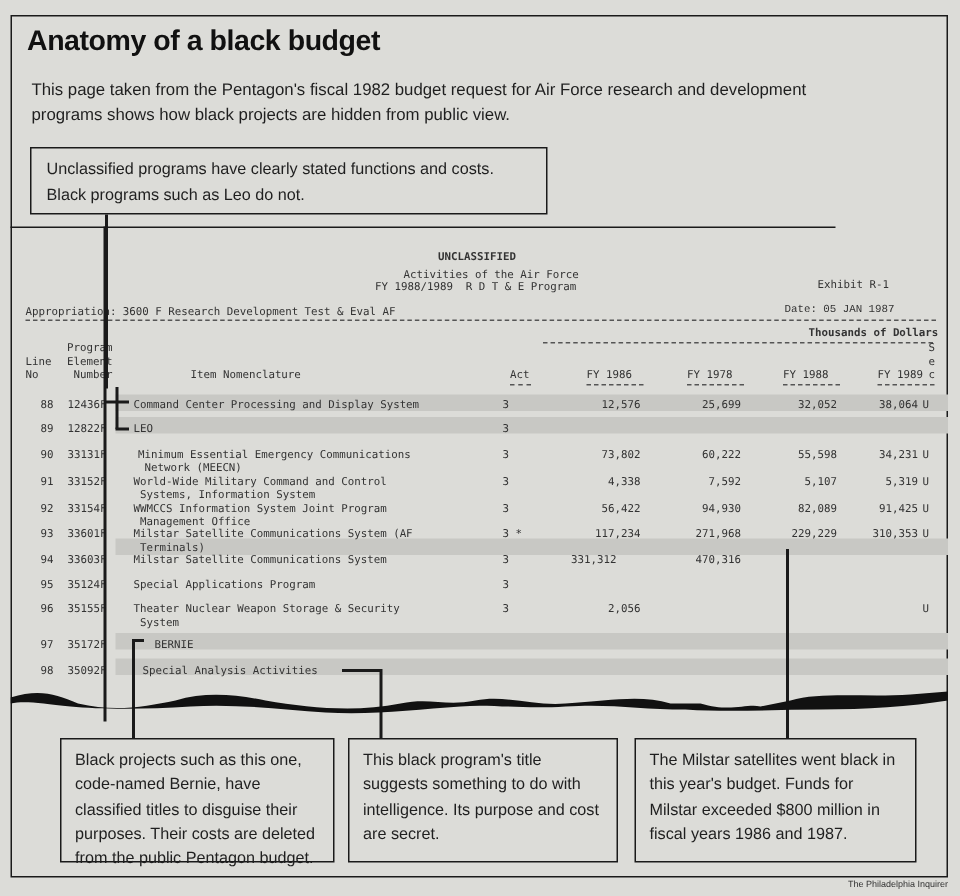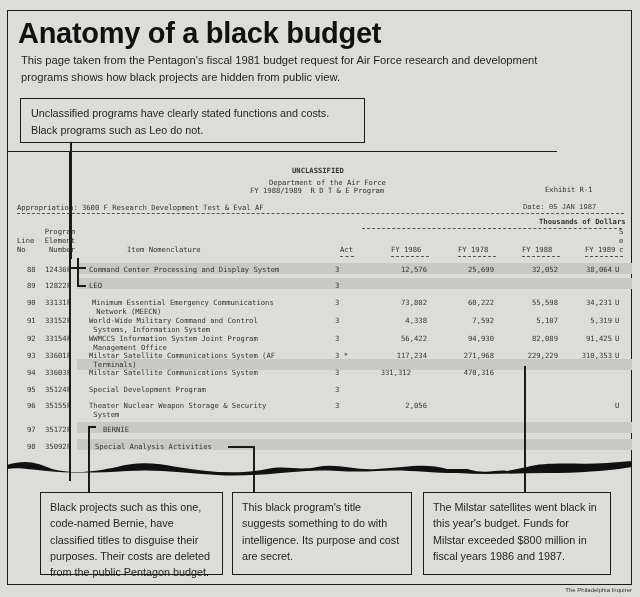--- a/index.html
+++ b/index.html
@@ -7,21 +7,21 @@
     width: 640px; height: 597px; position: relative; overflow: hidden;
     background: #dcdcd8;
     font-family: "Liberation Sans", sans-serif;
     color: #1a1a1a;
   }
   .outer {
     position: absolute; left: 7px; top: 10px; width: 625px; height: 575px;
     border: 1.5px solid #1a1a1a; box-sizing: border-box;
   }
   .title {
-    position: absolute; left: 18px; top: 17px; font-size: 29px; font-weight: bold;
+    position: absolute; left: 18px; top: 17px; font-size: 19px; font-weight: bold;
     letter-spacing: -0.3px; color: #111;
   }
   .intro {
     position: absolute; left: 21px; top: 52px; width: 560px;
     font-size: 11.2px; line-height: 17px; color: #1f1f1f;
   }
   .callout {
     position: absolute; border: 1.5px solid #1a1a1a; background: #dcdcd8;
     box-sizing: border-box; font-size: 10.8px; line-height: 16.5px; color: #1f1f1f;
   }
@@ -44,27 +44,27 @@
   .credit {
     position: absolute; right: 8px; top: 587px; font-size: 6px; color: #333;
   }
 </style>
 </head>
 <body>
 
 <div class="outer"></div>
 
 <div class="title">Anatomy of a black budget</div>
-<div class="intro">This page taken from the Pentagon's fiscal 1981 budget request for Air Force research and development programs shows how black projects are hidden from public view.</div>
+<div class="intro">This page taken from the Pentagon's fiscal 1982 budget request for Air Force research and development programs shows how black projects are hidden from public view.</div>
 
 <div class="callout callout-top">Unclassified programs have clearly stated functions and costs. Black programs such as Leo do not.</div>
 
 <div class="doc">
   <div class="mono abs" style="left:285px; top:14px; font-weight:bold;">UNCLASSIFIED</div>
-  <div class="mono abs" style="left:262px; top:26px;">Department of the Air Force</div>
+  <div class="mono abs" style="left:262px; top:26px;">Activities of the Air Force</div>
   <div class="mono abs" style="left:243px; top:34px;">FY 1988/1989  R D T &amp; E Program</div>
   <div class="mono abs" style="left:538px; top:33px;">Exhibit R-1</div>
   <div class="mono abs" style="left:10px; top:51px;">Appropriation: 3600 F Research Development Test &amp; Eval AF</div>
   <div class="mono abs" style="left:516px; top:51px;font-family:Liberation Mono, monospace;">Date: 05 JAN 1987</div>
   <div class="dashes" style="left:10px; top:61px; width:607px;"></div>
   <div class="mono abs" style="left:532px; top:65px; font-weight:bold;">Thousands of Dollars</div>
   <div class="dashes" style="left:355px; top:76px; width:260px;"></div>
 
   <div class="mono abs" style="left:10px; top:75px; line-height:9px; text-align:right; width:58px;">Program
 Element
@@ -161,21 +161,21 @@
     <span class="mono abs" style="left:20px; top:216px;">94</span>
     <span class="mono abs" style="left:38px; top:216px;">33603F</span>
     <span class="mono abs" style="left:82px; top:216px;">Milstar Satellite Communications System</span>
     <span class="mono abs" style="left:328px; top:216px;">3</span>
     <span class="mono abs num" style="left:354px; top:216px; width:50px;text-align:right;">331,312</span>
     <span class="mono abs num" style="left:437px; top:216px; width:50px;">470,316</span>
   </div>
   <div>
     <span class="mono abs" style="left:20px; top:233px;">95</span>
     <span class="mono abs" style="left:38px; top:233px;">35124F</span>
-    <span class="mono abs" style="left:82px; top:233px;">Special Development Program</span>
+    <span class="mono abs" style="left:82px; top:233px;">Special Applications Program</span>
     <span class="mono abs" style="left:328px; top:233px;">3</span>
   </div>
   <div>
     <span class="mono abs" style="left:20px; top:249px;">96</span>
     <span class="mono abs" style="left:38px; top:249px;">35155F</span>
     <span class="mono abs" style="left:82px; top:249px; line-height:9px;">Theater Nuclear Weapon Storage &amp; Security
  System</span>
     <span class="mono abs" style="left:328px; top:249px;">3</span>
     <span class="mono abs num" style="left:370px; top:249px; width:50px;">2,056</span>
     <span class="mono abs" style="left:608px; top:249px;">U</span>

